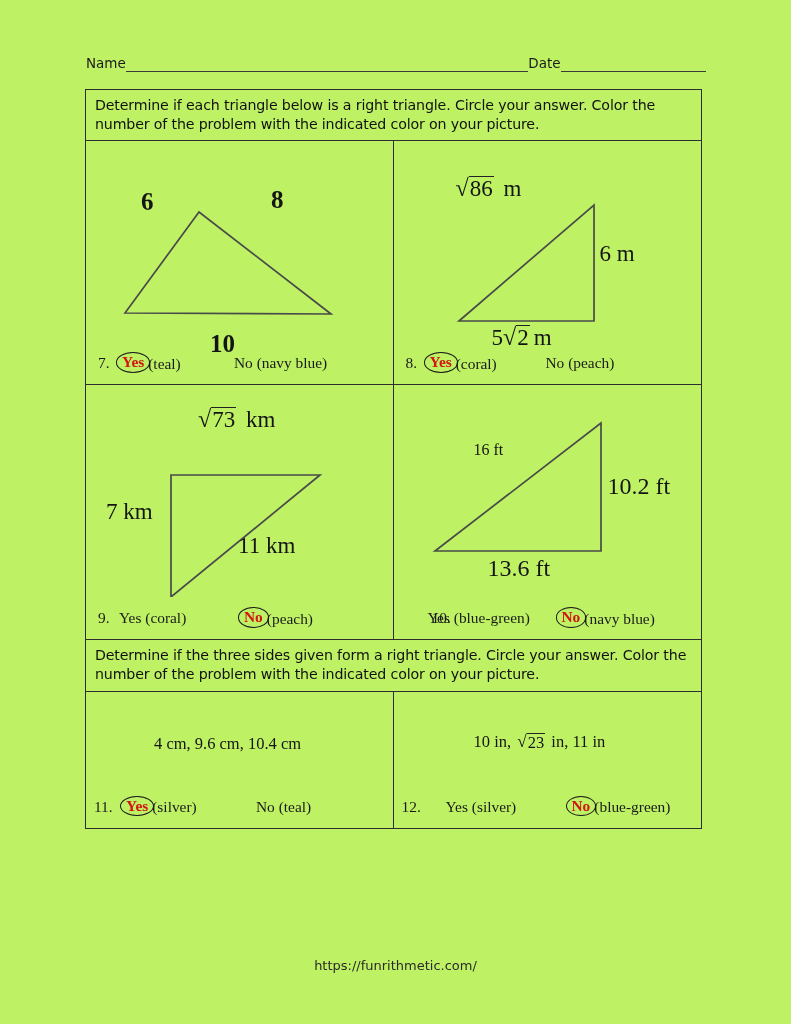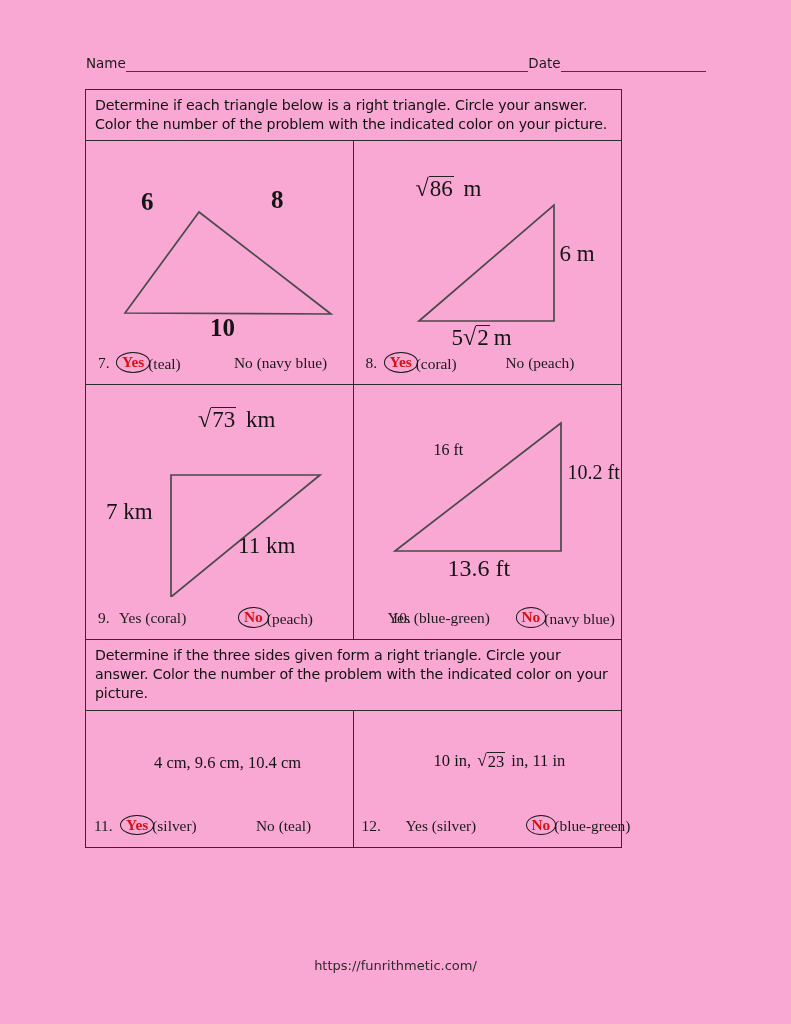--- a/index.html
+++ b/index.html
@@ -11,21 +11,21 @@
     width: 791px;
     height: 1024px;
     position: relative;
     font-family: "Liberation Serif", serif;
     color: #1a1a1a;
     overflow: hidden;
   }
   .page {
     position: absolute;
     inset: 0;
-    background: #f9a8d4;
+    background: #bef264;
   }
 
   
   .namedate {
     position: absolute;
     left: 86px;
     top: 46px;
     width: 620px;
     height: 26px;
     font-family: "DejaVu Sans", sans-serif;
@@ -42,21 +42,21 @@
     height: 13px;
   }
   .nd-rule.name-rule { width: 418px; }
   .nd-rule.date-rule { width: 151px; }
 
   
   .sheet {
     position: absolute;
     left: 85px;
     top: 89px;
-    width: 537px;
+    width: 617px;
     border: 1.6px solid #2e2e2e;
     box-sizing: border-box;
   }
   .instr {
     border-bottom: 1.6px solid #2e2e2e;
     padding: 6px 9px 7px 9px;
     font-family: "DejaVu Sans", sans-serif;
     font-size: 14.2px;
     line-height: 1.32;
     font-weight: 400;
@@ -175,21 +175,21 @@
 
     <div class="row">
 
       <div class="cell left" style="height:243px;">
         <div class="fig">
           <svg width="307" height="200" viewBox="0 0 307 200">
             <polygon points="39,172 113,71 245,173" fill="none" stroke="#4a4a4a" stroke-width="1.7"></polygon>
           </svg>
           <div class="lbl bold" style="left:55px; top:47px; font-size:25px;">6</div>
           <div class="lbl bold" style="left:185px; top:45px; font-size:25px;">8</div>
-          <div class="lbl bold" style="left:124px; top:173px; font-size:25px;">10</div>
+          <div class="lbl bold" style="left:124px; top:189px; font-size:25px;">10</div>
         </div>
         <div class="answers">
           <span class="ans-num" style="left:12px; top:2px;">7.</span>
           <span class="ans-opt" style="left:30px; top:0px;">
             <span class="word circled">Yes</span>
               <span class="paren">(teal)</span>
           </span>
           <span class="ans-opt" style="left:148px; top:2px;">
             <span class="word">No</span>&nbsp;<span>(navy blue)</span>
           </span>
@@ -257,21 +257,21 @@
           </span>
         </div>
       </div>
 
       <div class="cell" style="height:254px;">
         <div class="fig">
           <svg width="307" height="212" viewBox="0 0 307 212">
             <polygon points="41,166 207,38 207,166" fill="none" stroke="#4a4a4a" stroke-width="1.7"></polygon>
           </svg>
           <div class="lbl" style="left:80px; top:56px; font-size:16px;">16 ft</div>
-          <div class="lbl" style="left:214px; top:76px; font-size:20px;">10.2 ft</div>
+          <div class="lbl" style="left:214px; top:88px; font-size:24px;">10.2 ft</div>
           <div class="lbl" style="left:94px; top:170px; font-size:24px;">13.6 ft</div>
         </div>
         <div class="answers">
           <span class="ans-num" style="left:8px; top:2px;margin-left:30px;">10.</span>
           <span class="ans-opt" style="left:34px; top:2px;">
             <span class="word">Yes</span>&nbsp;<span>(blue-green)</span>
           </span>
           <span class="ans-opt" style="left:162px; top:0px;">
             <span class="word circled">No</span>
               <span class="paren">(navy blue)</span>

